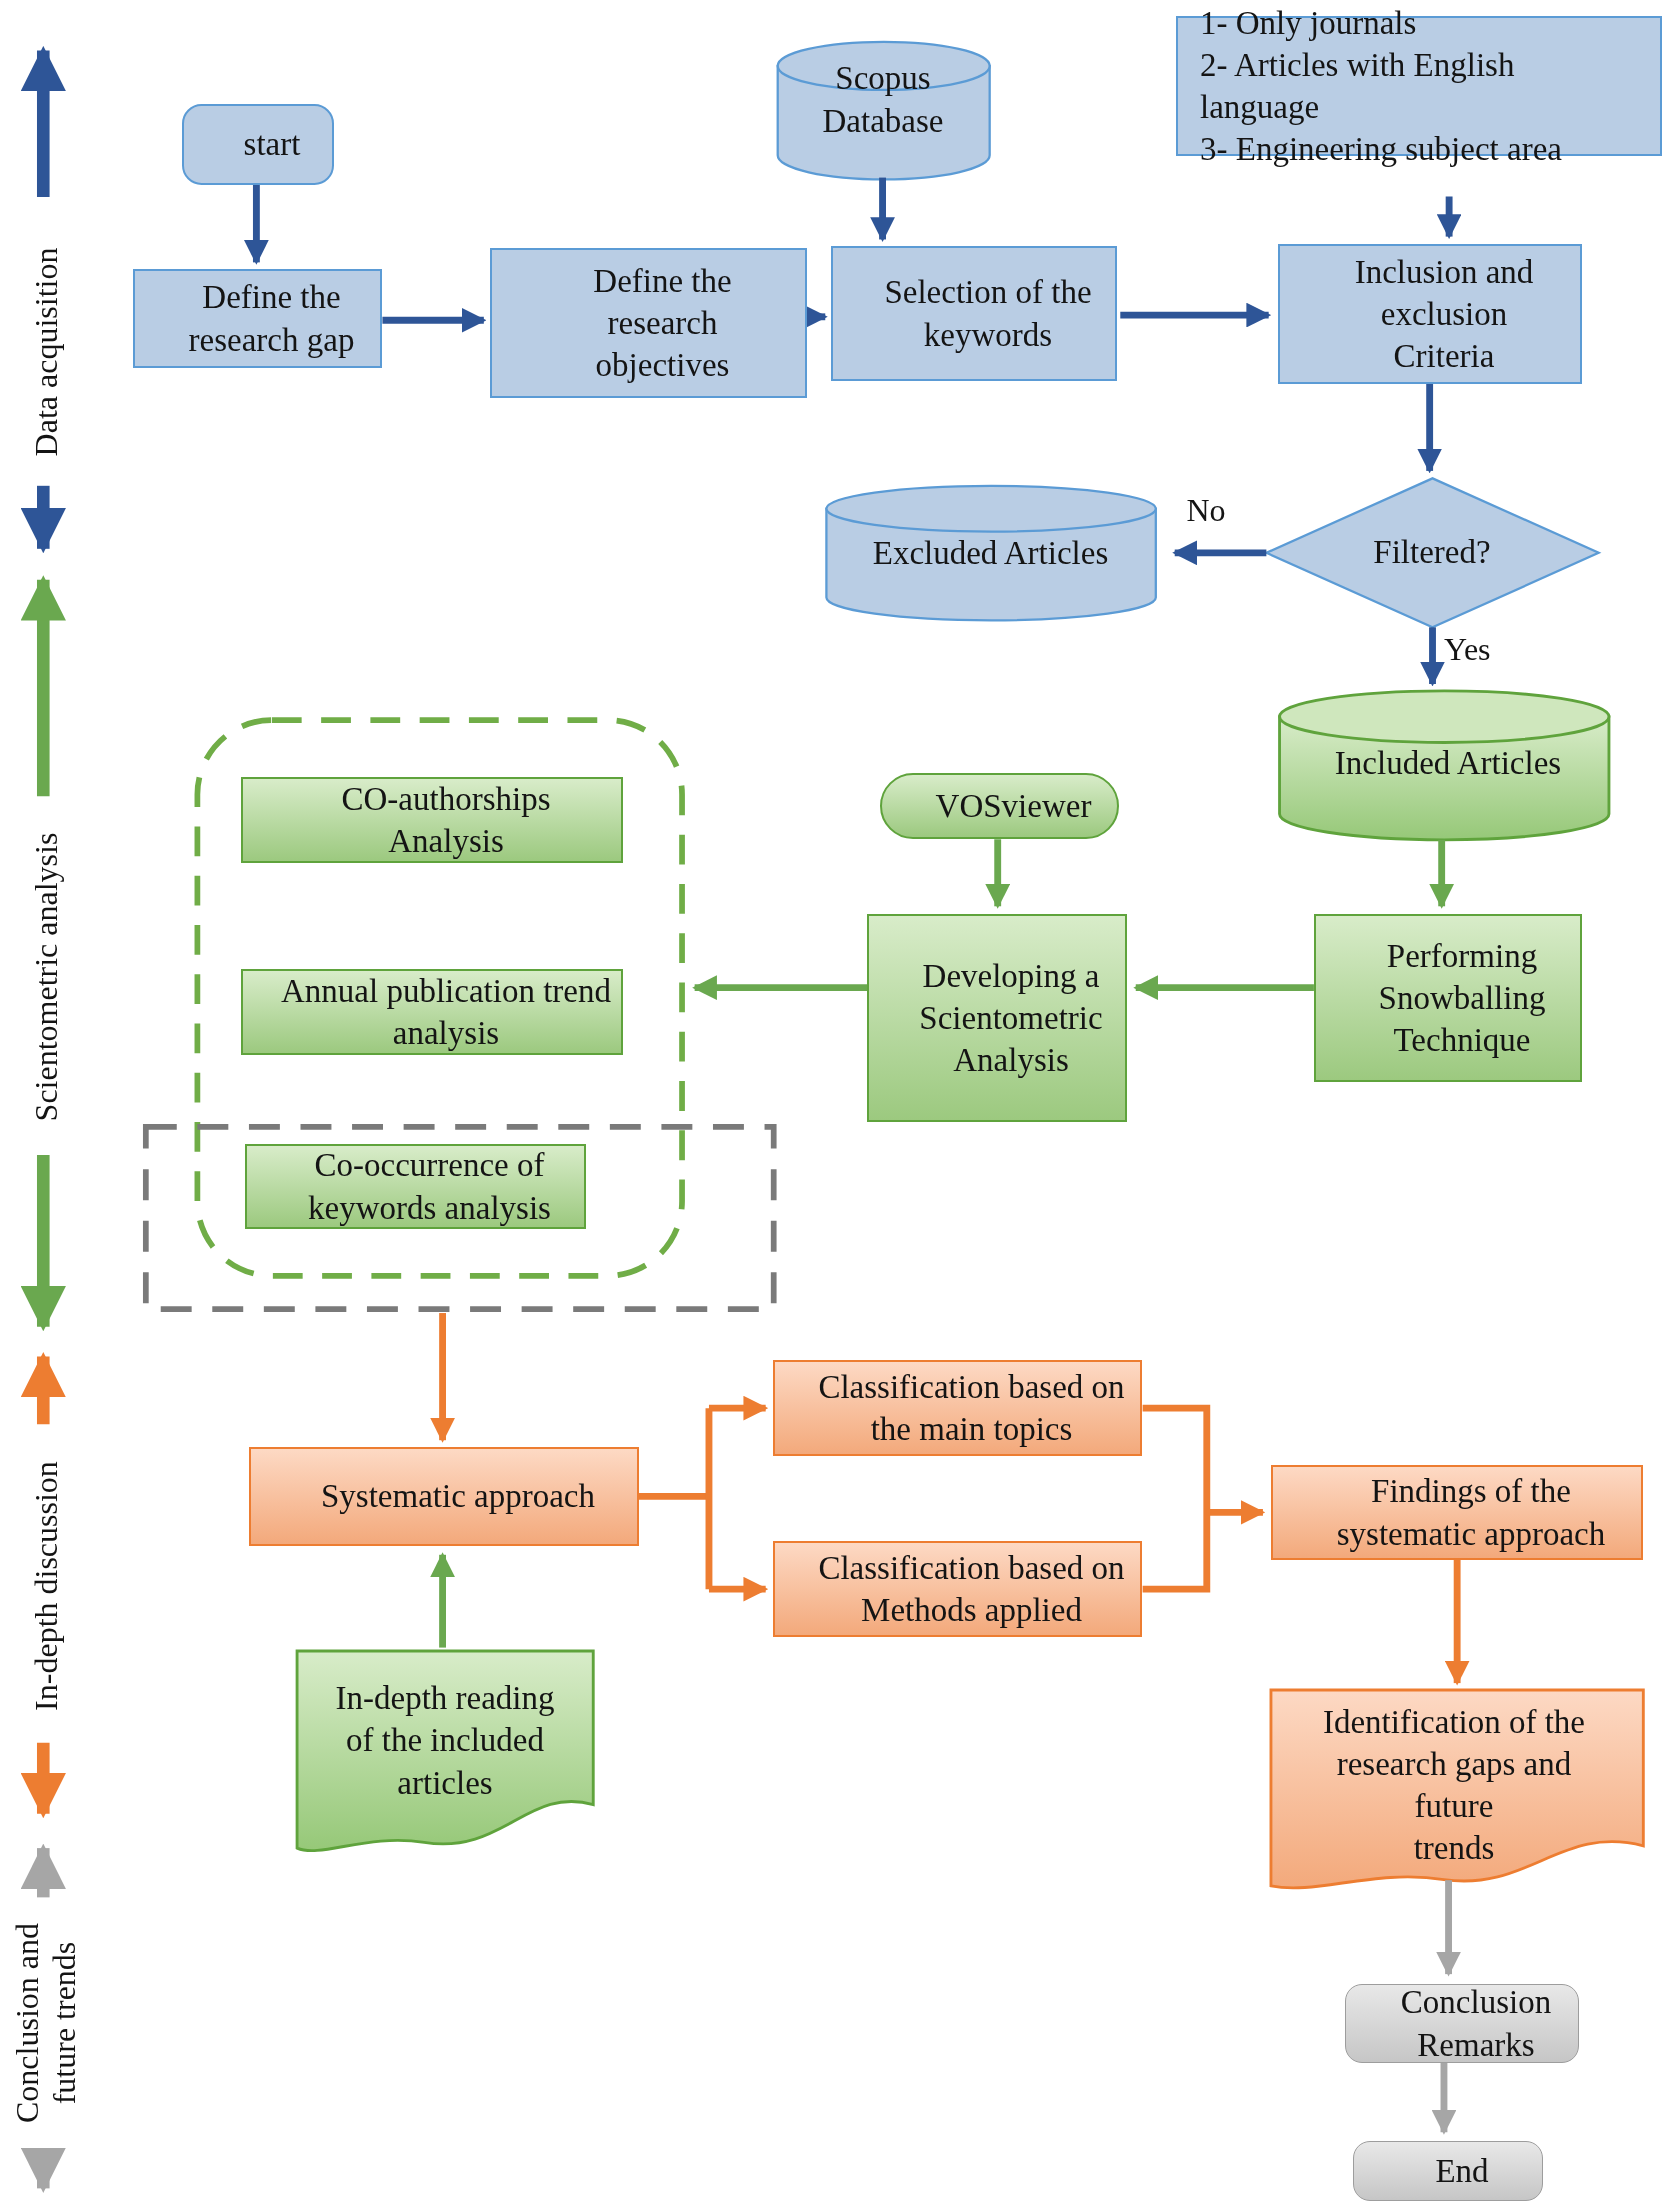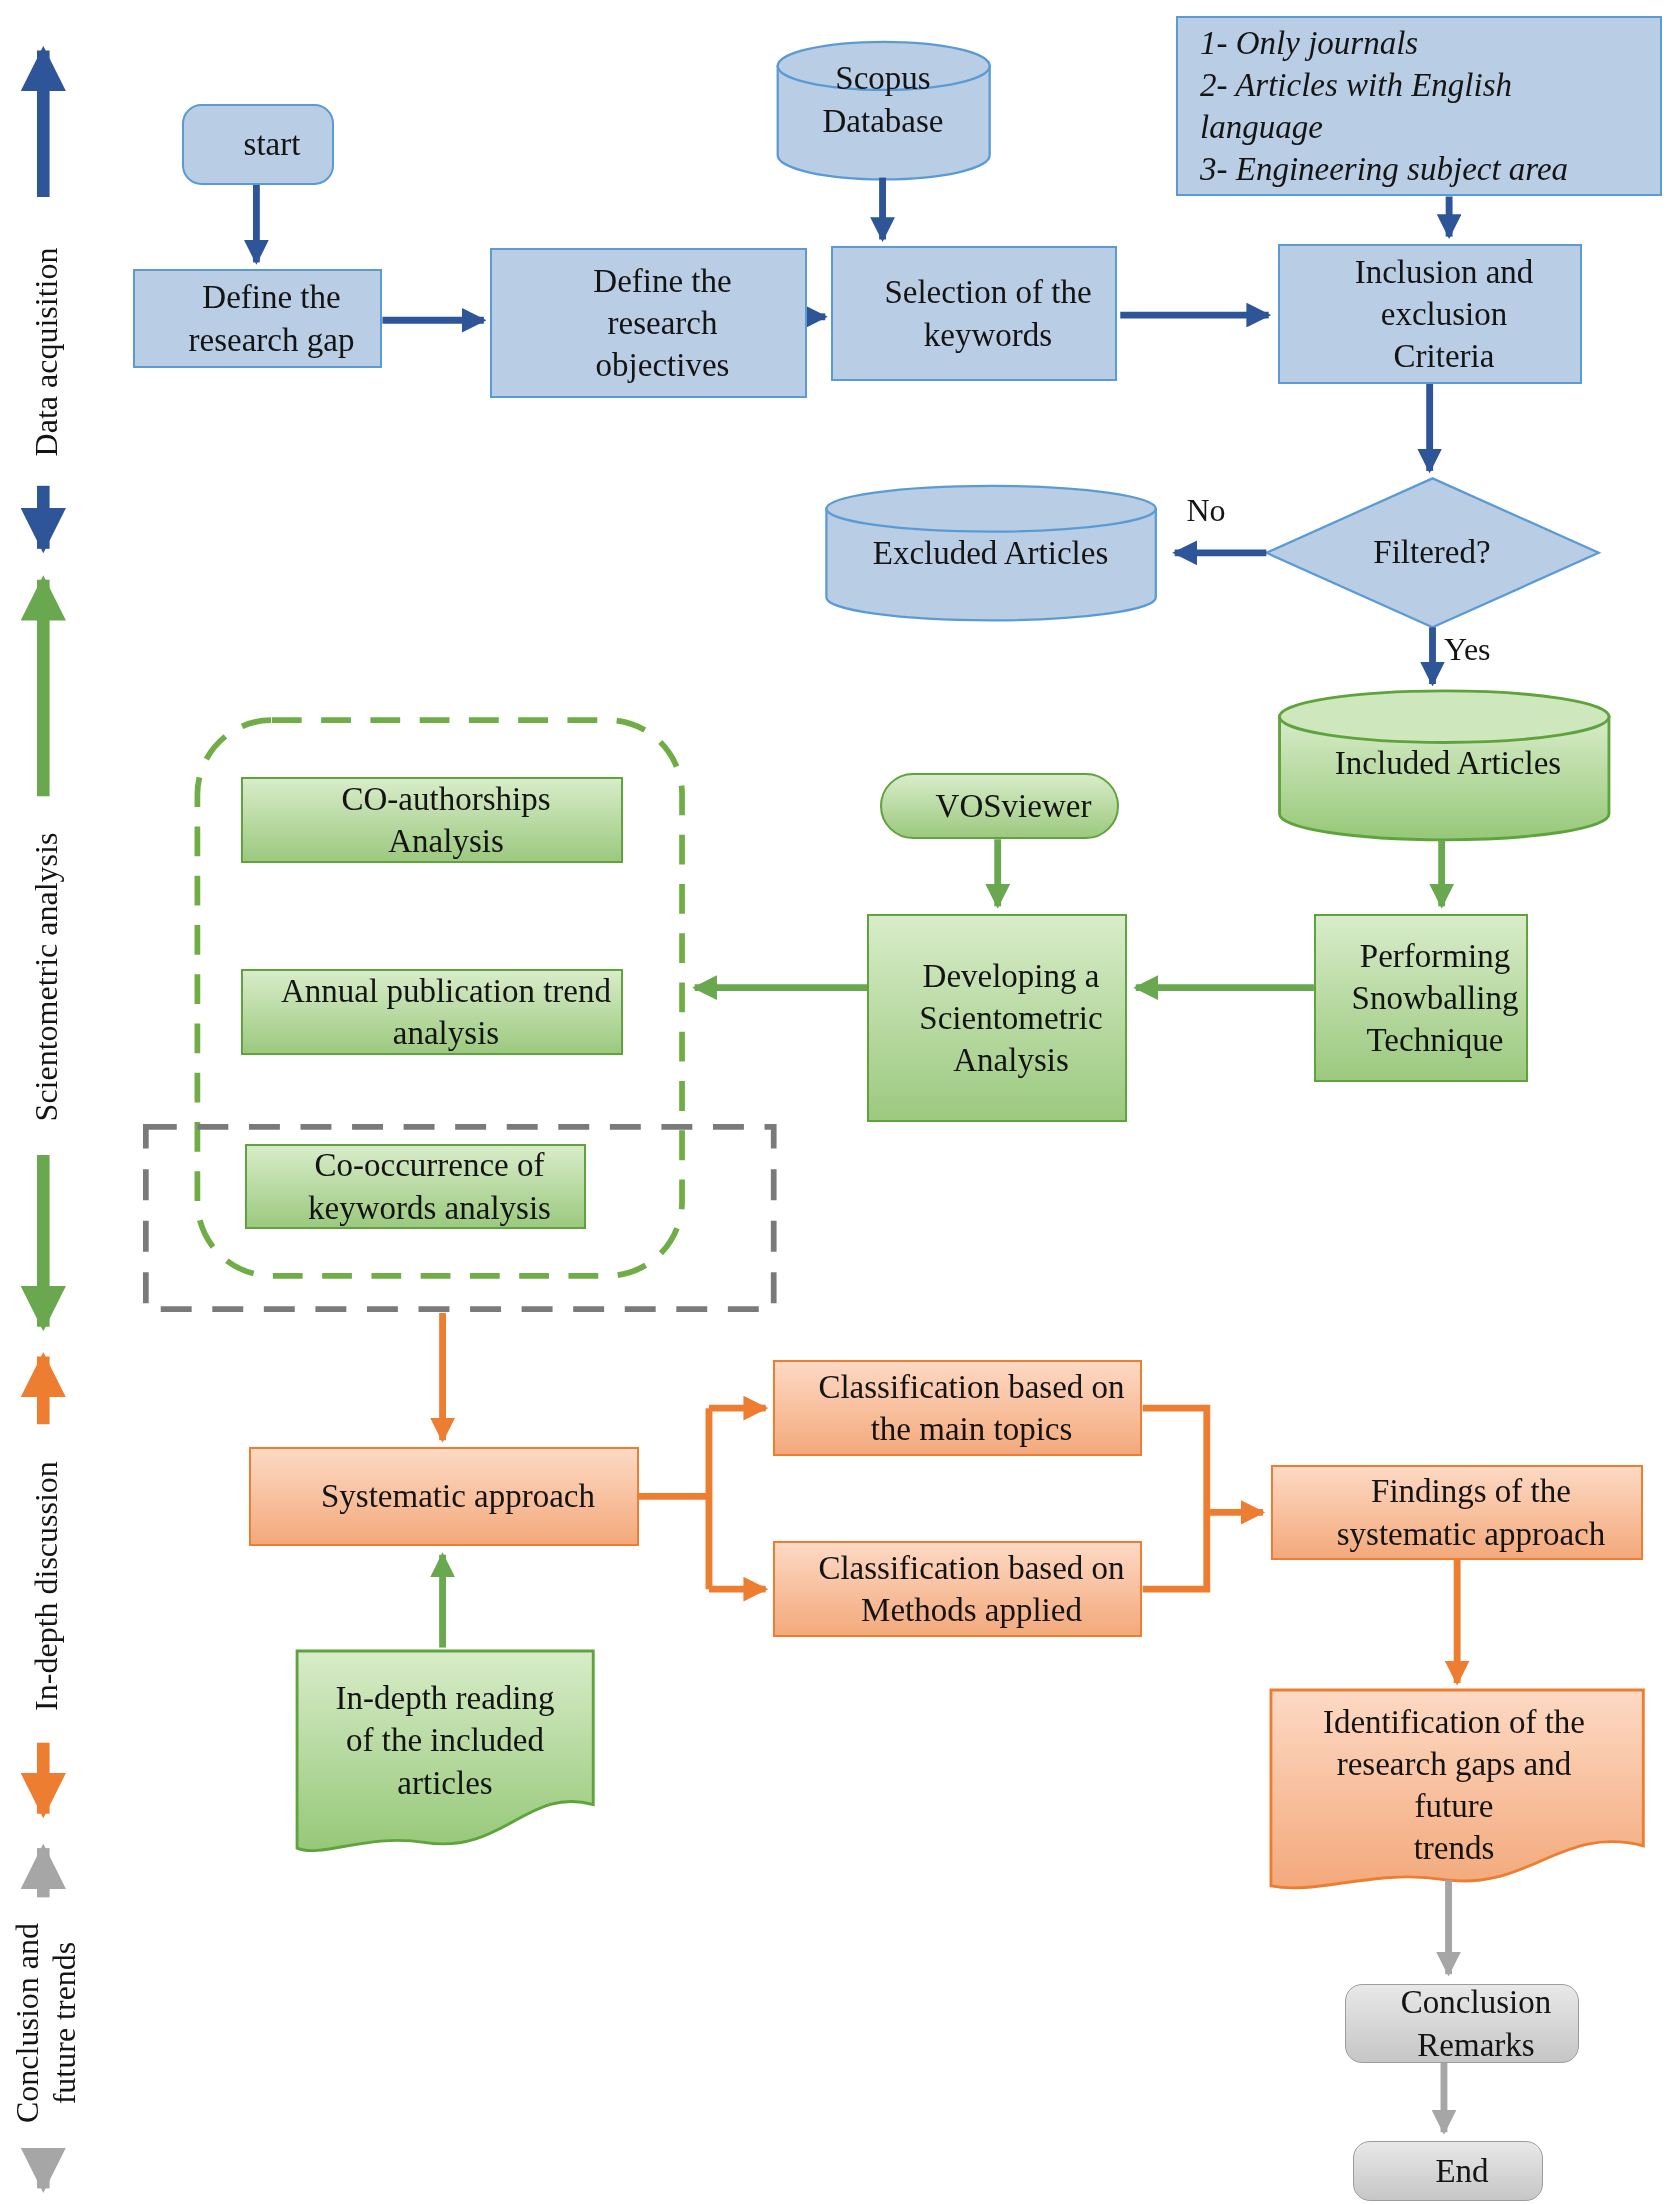--- a/index.html
+++ b/index.html
@@ -111,21 +111,21 @@
 </svg>
 
 <div class="side-label" style="top:352px;">Data acquisition</div>
 <div class="side-label" style="top:977px;">Scientometric analysis</div>
 <div class="side-label" style="top:1586px;">In-depth discussion</div>
 <div class="side-label" style="top:2023px;">Conclusion and
 future trends</div>
 
 <div class="node blue" style="left:182px;top:104px;width:152px;height:81px;border-radius:19.5px;">start</div>
 
-<div class="node blue" style="left:1176px;top:16px;width:486px;height:180px;justify-content:flex-start;text-align:left;padding-left:22px;font-style:italic;">1- Only journals
+<div class="node blue" style="left:1176px;top:16px;width:486px;height:140px;justify-content:flex-start;text-align:left;padding-left:22px;">1- Only journals
 2- Articles with English
 language
 3- Engineering subject area</div>
 
 <div class="node blue" style="left:133px;top:269px;width:249px;height:99px;">Define the
 research gap</div>
 
 <div class="node blue" style="left:490px;top:248px;width:317px;height:150px;">Define the
 research
 objectives</div>
@@ -136,21 +136,21 @@
 <div class="node blue" style="left:1278px;top:244px;width:304px;height:140px;">Inclusion and
 exclusion
 Criteria</div>
 
 <div class="node greenbox" style="left:880px;top:773px;width:239px;height:66px;border-radius:33px;">VOSviewer</div>
 
 <div class="node greenbox" style="left:867px;top:914px;width:260px;height:208px;">Developing a
 Scientometric
 Analysis</div>
 
-<div class="node greenbox" style="left:1314px;top:914px;width:214px;height:168px;">Performing
+<div class="node greenbox" style="left:1314px;top:914px;width:268px;height:168px;">Performing
 Snowballing
 Technique</div>
 
 <div class="node greenbox" style="left:241px;top:777px;width:382px;height:86px;">CO-authorships
 Analysis</div>
 
 <div class="node greenbox" style="left:241px;top:969px;width:382px;height:86px;">Annual publication trend
 analysis</div>
 
 <div class="node greenbox" style="left:245px;top:1144px;width:341px;height:85px;">Co-occurrence of

